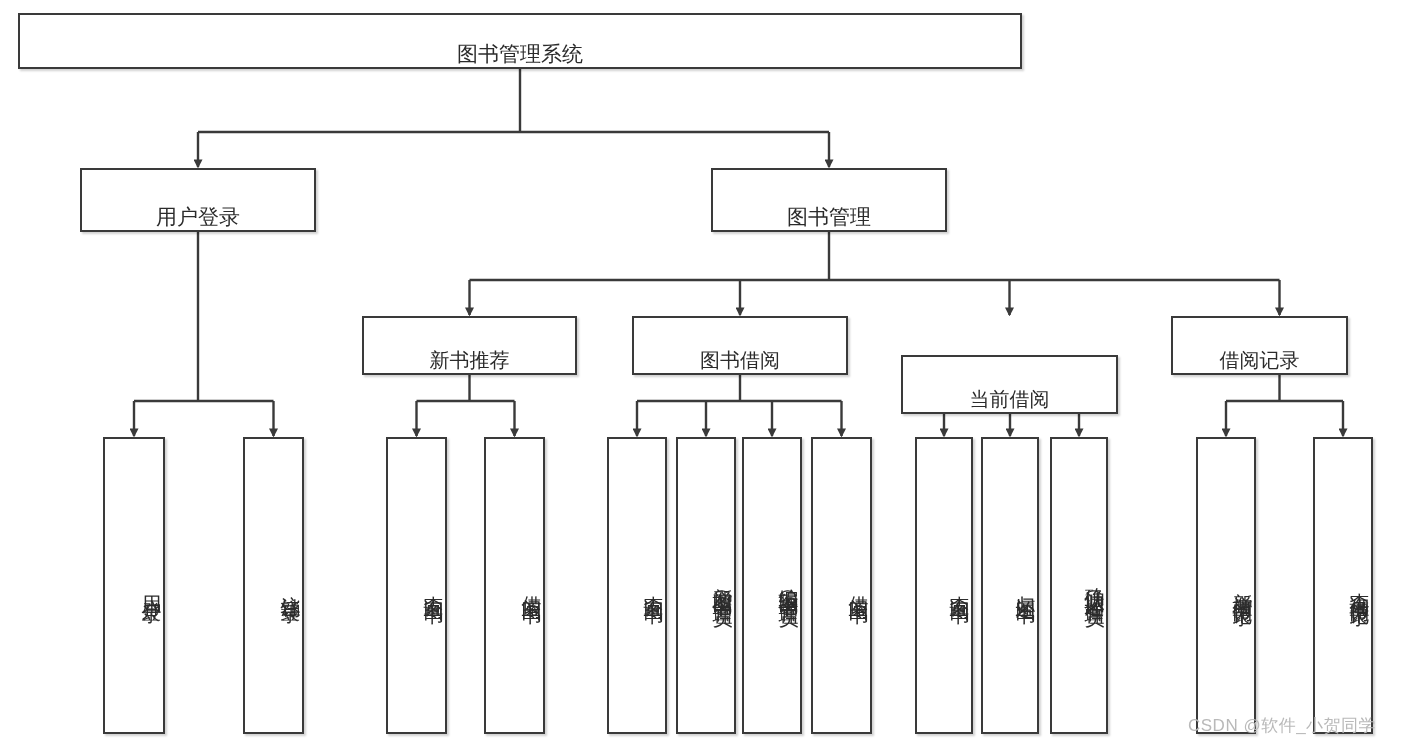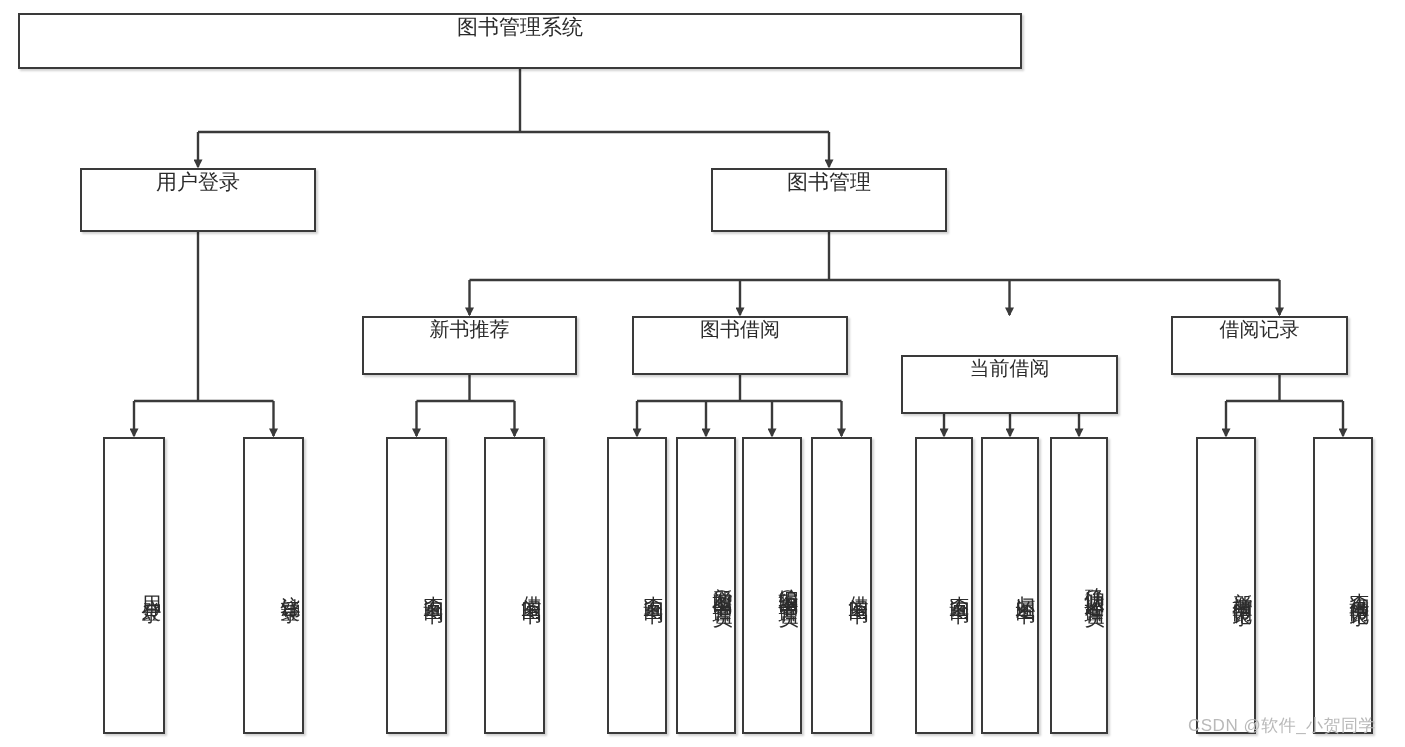--- a/index.html
+++ b/index.html
@@ -25,21 +25,21 @@
     width: 1405px;
     height: 747px;
     pointer-events: none;
   }
   .node {
     position: absolute;
     box-sizing: border-box;
     background: #ffffff;
     border: 2px solid #3a3a3a;
     display: flex;
-    align-items: flex-start;
+    align-items: flex-end;
     justify-content: center;
     color: #2b2b2b;
     line-height: 1.18;
     text-align: center;
     box-shadow: 2px 2px 2px rgba(0,0,0,0.18);
   }
   .node.root {
     font-size: 21px;
   }
   .node.lvl1 {

